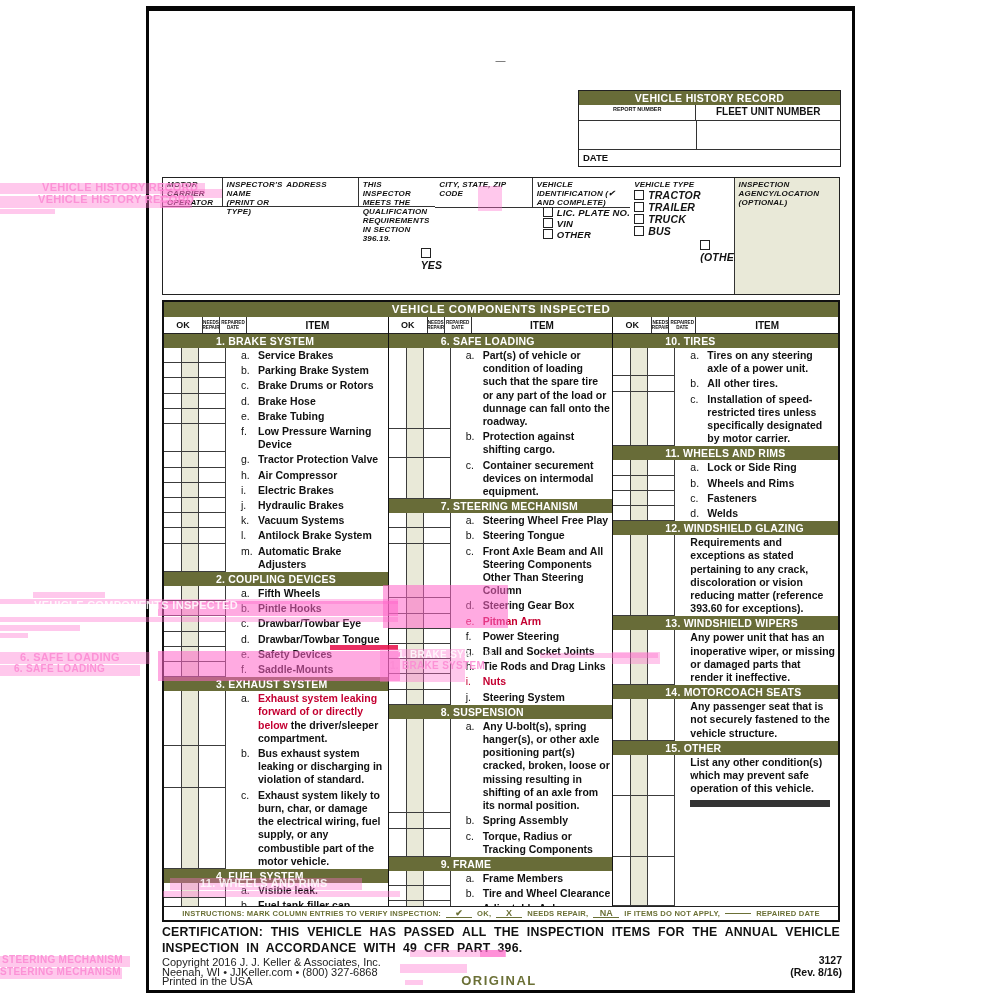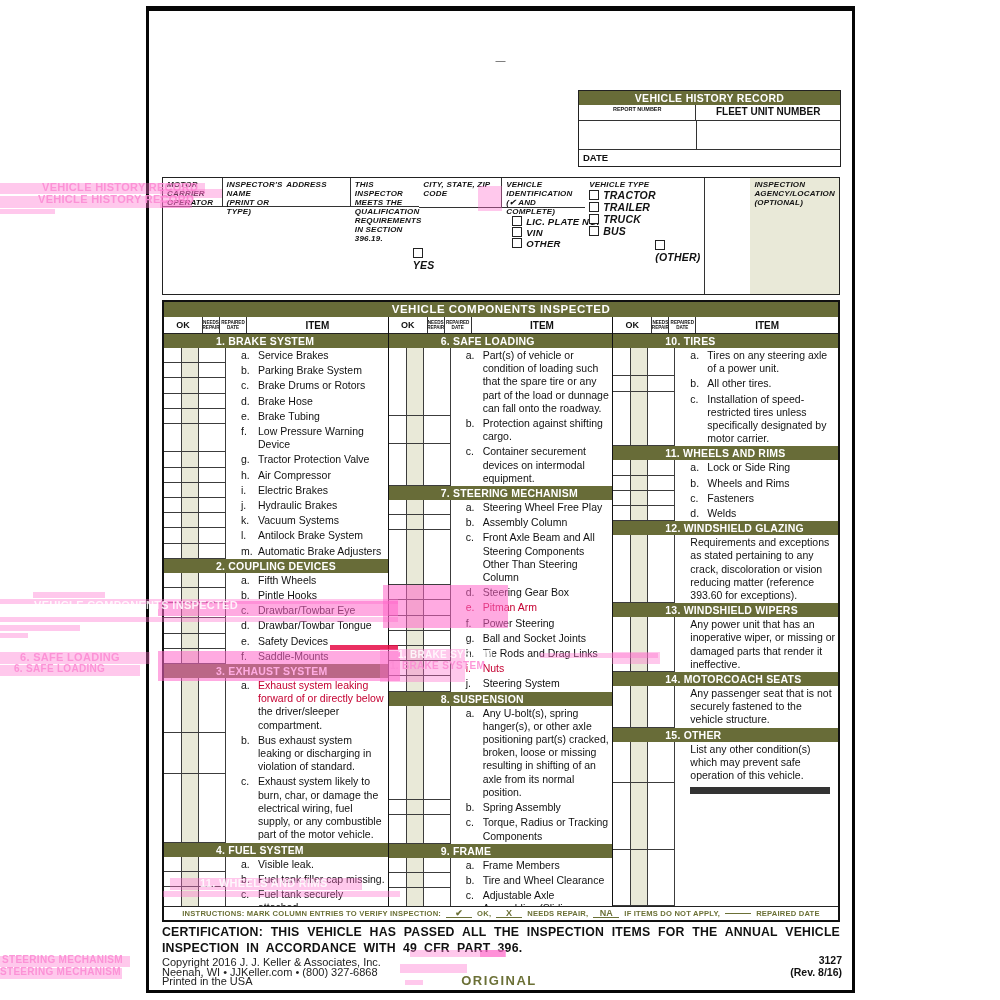--- a/index.html
+++ b/index.html
@@ -27,21 +27,21 @@
   .vhr-date{flex:1;font-size:9.5px;font-weight:bold;padding:2px 0 0 4px;}
 
   
   .fields{left:13px;top:166px;width:678px;height:118px;border:1.5px solid #222;box-sizing:border-box;
           display:flex;font-style:italic;}
   .frow{display:flex;border-bottom:1px solid #333;}
   .frow:last-child{border-bottom:none;}
   .fcell{box-sizing:border-box;padding:2px 4px;font-size:8px;font-weight:bold;letter-spacing:.2px;}
   .fl{width:50%;border-right:1px solid #333;}
   .fr{width:50%;}
-  .r1{height:28px;}.r2{height:28px;}.r3{height:29px;}.r4{flex:1;gap:45px;}
+  .r1{height:28px;}.r2{height:28px;}.r3{height:29px;}.r4{flex:1;}
   .beige{background:#e9e9d8;}
   .chkline{font-size:10.5px;font-weight:bold;margin-top:3px;}
   .chk-opt{margin-right:14px;white-space:nowrap;margin-top:12px;}
   .box{display:inline-block;width:8px;height:8px;border:1.2px solid #222;vertical-align:-1px;margin-right:4px;background:#fff;}
   .inline-opts{display:inline-block;font-size:9.5px;font-weight:bold;margin-left:6px;}
   .inline-opts .chk-opt{margin-right:10px;}
   .yes-line{margin:4px 0 0 18px;padding-left:40px;}
   .vt-label{display:inline-block;margin-right:6px;}
   .vt-other{margin:2px 0 0 66px;font-size:10.5px;font-weight:bold;}
 
@@ -62,21 +62,21 @@
   .sections{flex:1;display:flex;flex-direction:column;overflow:hidden;min-height:0;}
   .sec-header{background:#686c38;color:#fff;font-weight:bold;font-size:10.5px;height:14px;line-height:14px;
               padding-left:52px;letter-spacing:.2px;flex:0 0 auto;white-space:nowrap;overflow:hidden;}
   .item-row{display:flex;flex:0 0 auto;}
   .cb{box-sizing:border-box;border-right:1px solid #3c3c3c;border-bottom:1px solid #3c3c3c;}
   .cb.ok{flex:0 0 18px;}
   .cb.nr{flex:0 0 17px;background:#e9e9d8;}
   .cb.rd{flex:0 0 27px;}
   .itxt{flex:1;display:flex;padding:1px 2px 1px 15px;font-size:10.5px;line-height:13.2px;min-width:0;}
   .lbl{flex:0 0 17px;}
-  .txt{flex:1;}
+  .txt{flex:1;font-weight:bold;}
   .red{color:#c40031;}
   .fill{flex:1 1 auto;}
   .wlines{display:flex;flex-direction:column;flex:1;padding:4px 8px 2px 15px;}
   .wline{border-bottom:1px solid #333;flex:1;max-height:19px;}
 
   .instr{flex:0 0 13px;border-top:1.5px solid #222;display:flex;align-items:center;justify-content:center;
          font-size:7.6px;color:#6b7036;font-weight:bold;letter-spacing:.2px;white-space:nowrap;overflow:hidden;}
   .blank{display:inline-block;min-width:26px;border-bottom:1px solid #6b7036;text-align:center;
          font-size:9px;font-weight:bold;margin:0 4px;line-height:8px;}
   .instr span.word{margin:2px 1px;}
@@ -438,21 +438,21 @@
                   <span class="lbl">a.</span>
                   <span class="txt">Steering Wheel Free Play</span>
                 </div>
               </div>
               <div class="item-row">
                 <div class="cb ok"></div>
                 <div class="cb nr"></div>
                 <div class="cb rd"></div>
                 <div class="itxt">
                   <span class="lbl">b.</span>
-                  <span class="txt">Assembly Column</span>
+                  <span class="txt">Steering Tongue</span>
                 </div>
               </div>
               <div class="item-row">
                 <div class="cb ok"></div>
                 <div class="cb nr"></div>
                 <div class="cb rd"></div>
                 <div class="itxt">
                   <span class="lbl">c.</span>
                   <span class="txt">Front Axle Beam and All Steering Components Other Than Steering Column</span>
                 </div>

